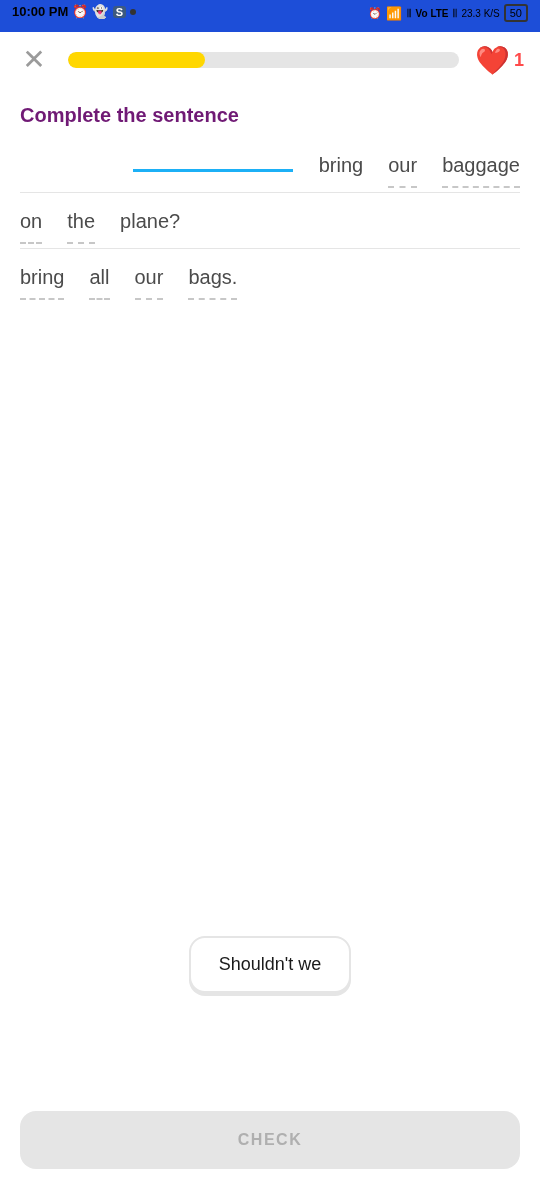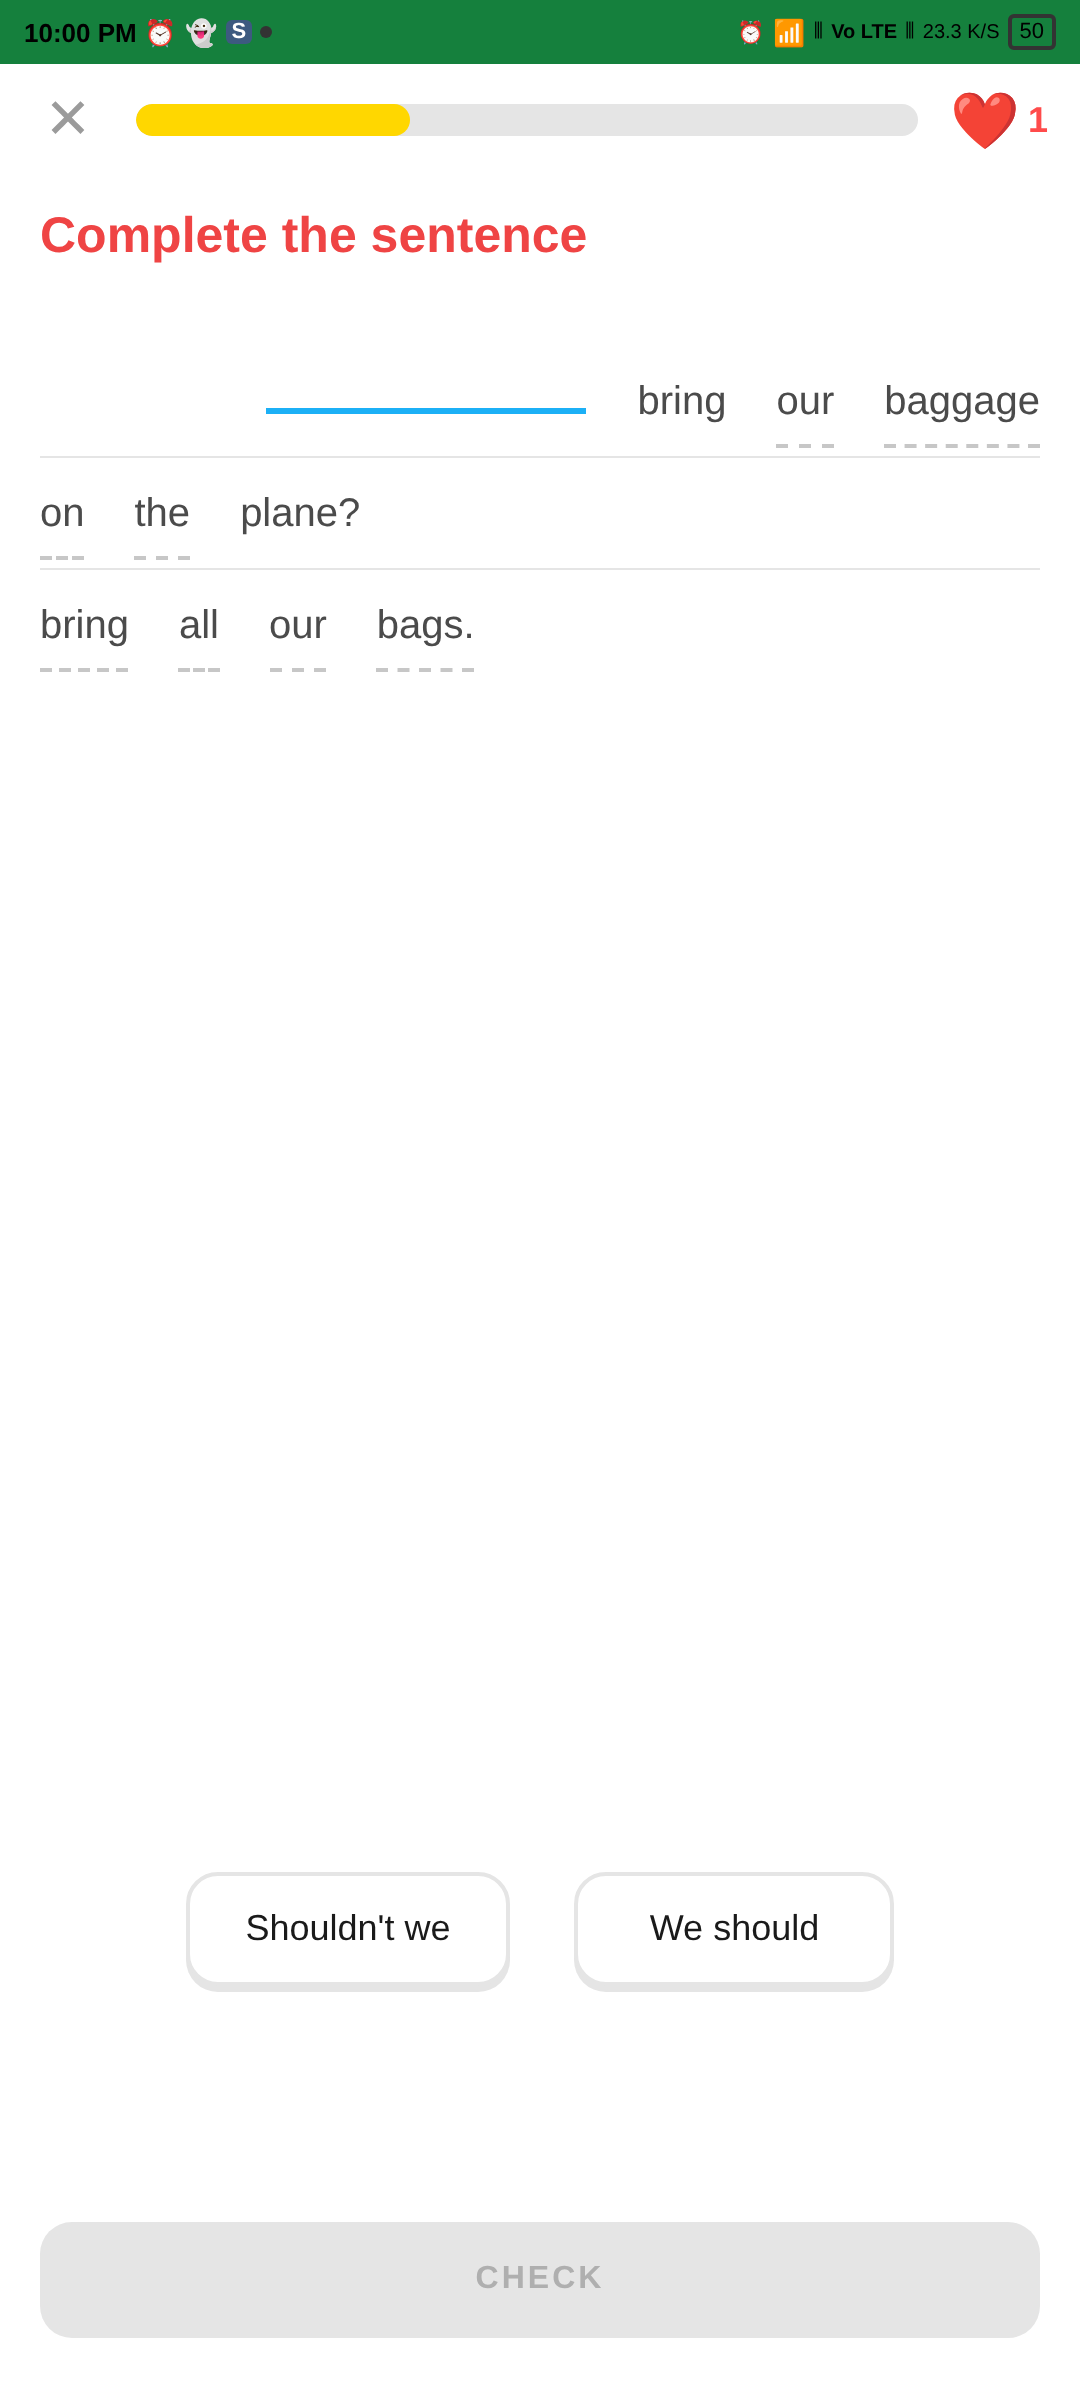--- a/index.html
+++ b/index.html
@@ -10,24 +10,24 @@
       background: #ffffff;
       font-family: -apple-system, 'Helvetica Neue', Arial, sans-serif;
       position: relative;
       overflow-x: hidden;
     }
 
     
     .status-bar {
       display: flex;
       justify-content: space-between;
-      align-items: center;
+      align-items: flex-start;
       padding: 4px 12px;
       height: 32px;
-      background: #15803d;
+      background: #1d4ed8;
     }
     .status-left {
       font-size: 13px;
       font-weight: 600;
       color: #000;
       display: flex;
       align-items: center;
       gap: 4px;
     }
     .status-icons {
@@ -85,24 +85,24 @@
       font-size: 18px;
       font-weight: 700;
       color: #ff4b4b;
     }
 
     
     .main-content {
       padding: 16px 20px;
     }
     .page-title {
-      font-size: 25px;
+      font-size: 20px;
       font-weight: 800;
-      color: #ef4444;
-      margin-bottom: 48px;
+      color: #701a75;
+      margin-bottom: 18px;
     }
 
     
     .word-choices {
       display: flex;
       justify-content: center;
       gap: 32px;
       padding: 0 20px;
       position: absolute;
       bottom: 200px;
@@ -245,18 +245,17 @@
       <span class="dashed-span" style="margin-right:5px;">all</span>
       <span class="dashed-span" style="margin-right:5px;">our</span>
       <span class="dashed-span">bags.</span>
     </div>
 
   </div>
 </div>
 
 <div class="word-choices">
   <button class="word-choice-btn">Shouldn't we</button>
-  <button class="word-choice-btn">We should</button>
 </div>
 
 <div class="check-btn-container">
   <button class="check-btn">CHECK</button>
 </div>
 
 </body></html>

